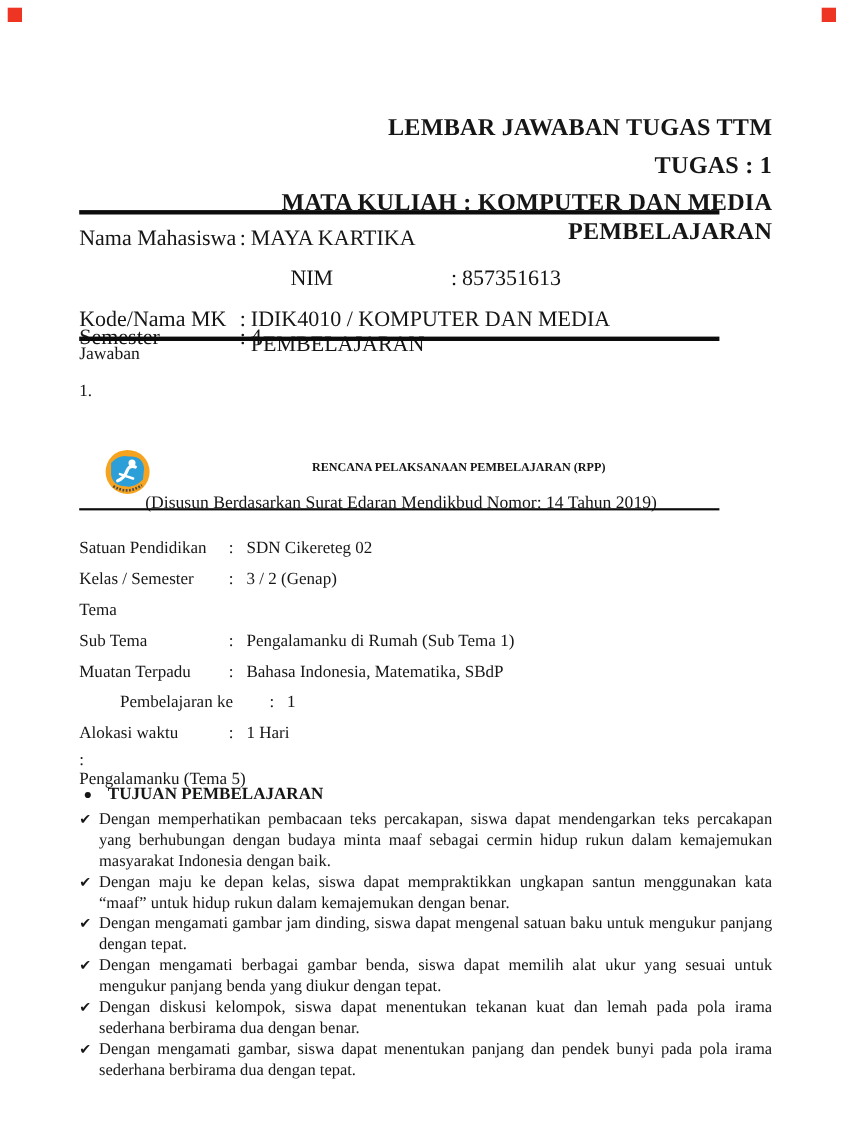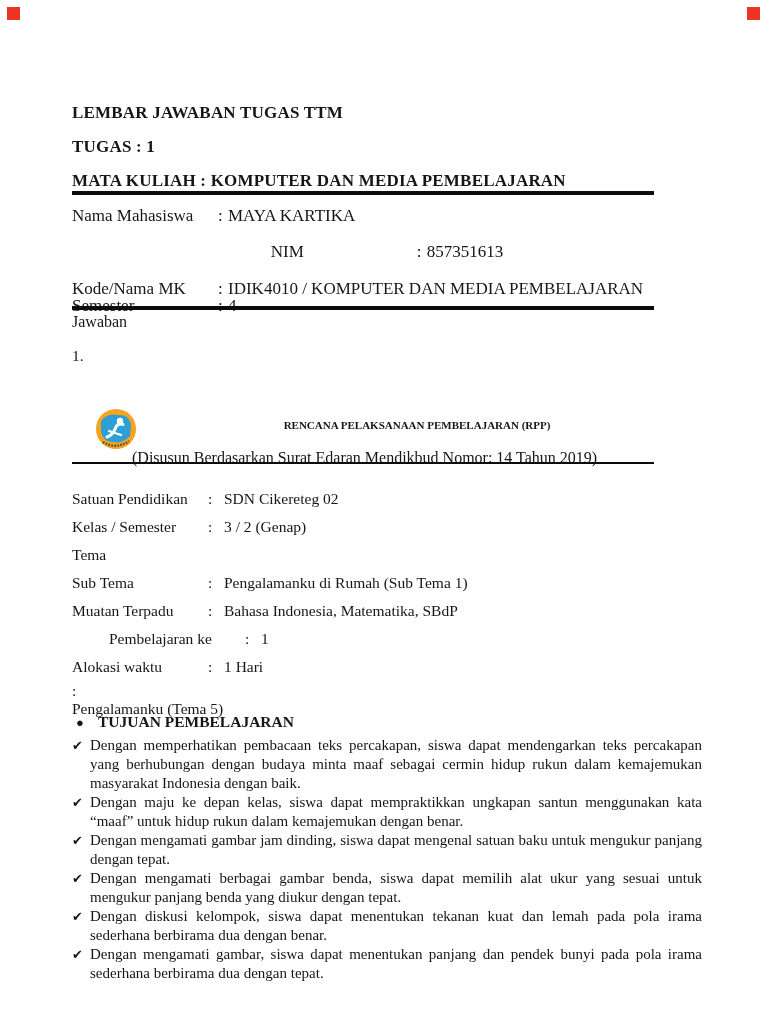--- a/index.html
+++ b/index.html
@@ -13,31 +13,31 @@
     overflow: hidden;
   }
   .corner-marker {
     position: absolute; top: 7px; width: 13px; height: 13px;
   }
   .corner-marker.left  { left: 7px; }
   .corner-marker.right { left: 747px; }
 
   .doc { position: absolute; left: 72px; top: 0; width: 630px; }
 
-  .c-title { text-align: left; font-weight: bold; font-size: 17px; letter-spacing: .2px; }
+  .c-title { text-align: right; font-weight: bold; font-size: 22px; letter-spacing: .2px; }
   .t1 { position: absolute; left: 0; width: 630px; top: 103px; }
   .t2 { position: absolute; left: 0; width: 630px; top: 137px; }
   .t3 { position: absolute; left: 0; width: 630px; top: 171px; }
 
   .rule { position: absolute; left: 0; background: #0c0c0c; }
   .rule-1 { top: 191px; width: 582px; height: 4px; }
   .rule-2 { top: 306px; width: 582px; height: 4px; }
   .rule-3 { top: 462px; width: 582px; height: 2px; }
 
-  .inforow { position: absolute; left: 0; width: 630px; display: flex; font-size: 17px; }
+  .inforow { position: absolute; left: 0; width: 630px; display: flex; font-size: 20px; }
   .inforow .lbl { width: 146px; flex: 0 0 146px; }
   .inforow .col { width: 10px; flex: 0 0 10px; }
   .ir-0 { top: 206px; } .ir-1 { top: 242px; justify-content: center; } .ir-2 { top: 279px; } .ir-3 { top: 296px; }
 
   .jawaban { position: absolute; left: 0; top: 313px; font-size: 16px; }
   .ansnum  { position: absolute; left: 0; top: 347px; font-size: 15.5px; }
 
   .logo { position: absolute; left: 20px; top: 406px; width: 48px; height: 48px; }
 
   .rpp-title {

